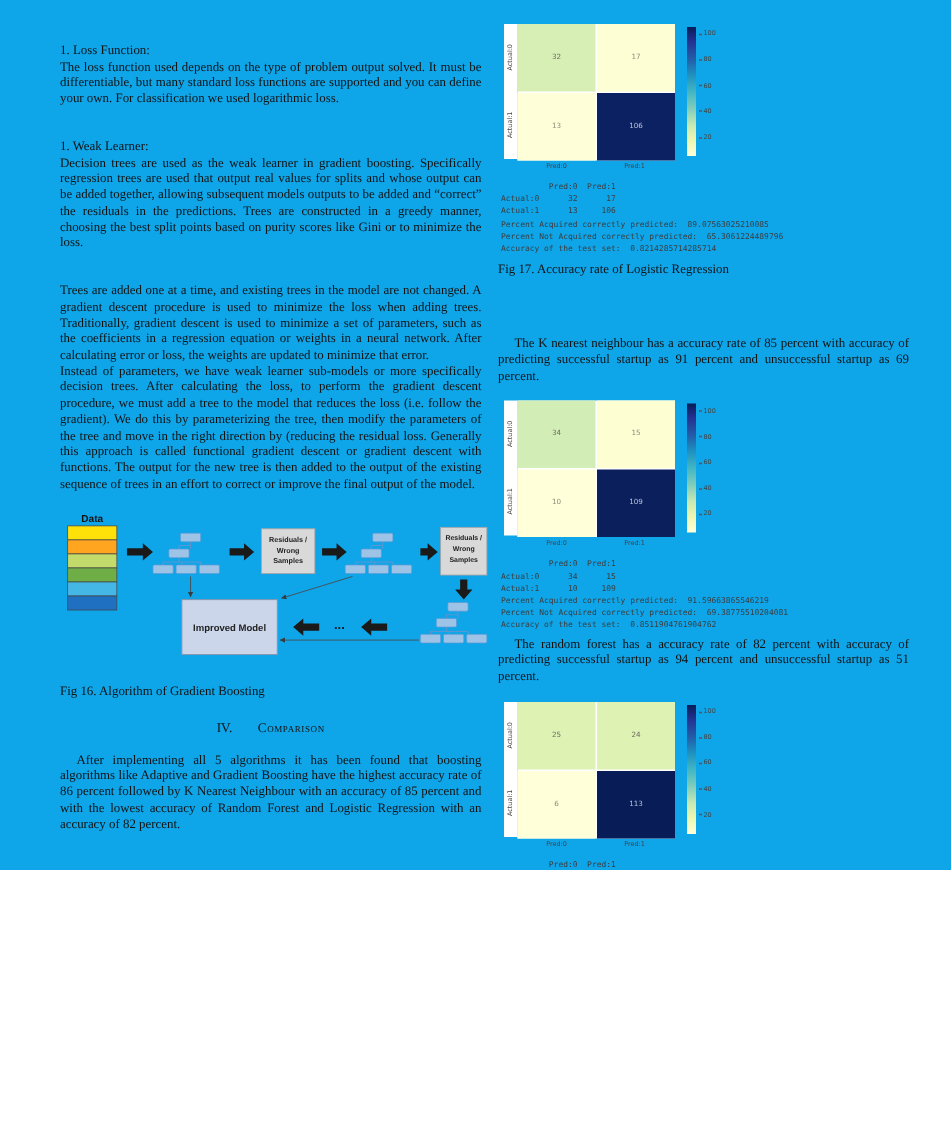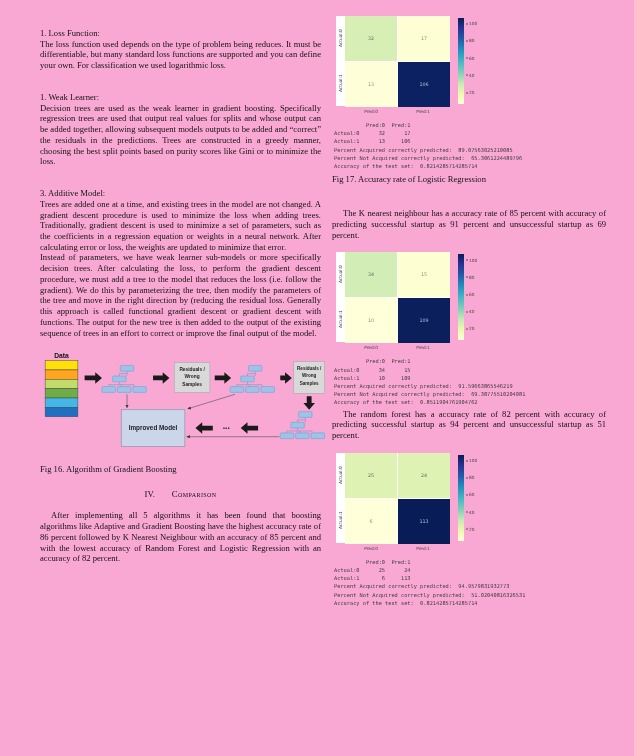--- a/index.html
+++ b/index.html
@@ -1,20 +1,20 @@
 <!DOCTYPE html>
 <html><head>
 <meta charset="utf-8">
 <style>
   html,body { margin:0; padding:0; }
   body {
     width:634px; height:756px; background:#ffffff; color:#131313;
     font-family:"Liberation Serif", serif;
   }
-  .page { position:relative; width:634px; height:756px; overflow:hidden; background:#f9a8d4; }
+  .page { position:relative; width:634px; height:580px; overflow:hidden; background:#0ea5e9; }
   .col-left  { position:absolute; left:40px;  top:28px; width:281px; }
   .col-right { position:absolute; left:332px; top:14px; width:274px; }
 
   p.body { font-size:8.6px; line-height:1.25; text-align:justify; margin:0; }
   .sec { margin:0 0 21px 0; }
   .sec-title { font-size:8.6px; line-height:1.25; margin:0; }
   .indent { text-indent:11px; }
 
   .sec-heading { text-align:center; font-size:8.8px; margin:15px 0 11px 0; }
   .sec-heading .num { margin-right:17px; }
@@ -48,42 +48,41 @@
     font-family:"DejaVu Sans", sans-serif; font-size:4.3px; color:#444; }
   .hm-tick { position:absolute; transform:translateY(-50%); white-space:nowrap; }
   .hm-tick::before { content:""; display:inline-block; width:2px; height:0.5px; background:#555; vertical-align:middle; margin-right:1px; }
   .t100{top:6%} .t80{top:26%} .t60{top:46%} .t40{top:66%} .t20{top:86%}
 
   pre.console {
     font-family:"DejaVu Sans Mono", monospace; font-size:5.3px; line-height:1.55;
     color:#3c3c3c; margin:7px 0 2px 2px; white-space:pre;
   }
   .rc-para { margin-top:25px; }
-  .rc-para.first { margin-top:24px; }
+  .rc-para.first { margin-top:39px; }
   .fig-block { margin-top:12px; }
 </style>
 </head>
 <body>
 
 <div class="page">
 
   <div class="col-left">
 
     <div class="sec">
       <p class="sec-title">1. Loss Function:</p>
-      <p class="body">The loss function used depends on the type of problem being reduces. It must be differentiable, but many standard loss functions are supported and you can define your own. For classification we used logarithmic loss.</p>
+      <p class="body">The loss function used depends on the type of problem output solved. It must be differentiable, but many standard loss functions are supported and you can define your own. For classification we used logarithmic loss.</p>
     </div>
 
     <div class="sec">
       <p class="sec-title">1. Weak Learner:</p>
       <p class="body">Decision trees are used as the weak learner in gradient boosting. Specifically regression trees are used that output real values for splits and whose output can be added together, allowing subsequent models outputs to be added and “correct” the residuals in the predictions. Trees are constructed in a greedy manner, choosing the best split points based on purity scores like Gini or to minimize the loss.</p>
     </div>
 
     <div class="sec" style="margin-bottom:10px;">
-      <p class="sec-title">3. Additive Model:</p>
       <p class="body">Trees are added one at a time, and existing trees in the model are not changed. A gradient descent procedure is used to minimize the loss when adding trees. Traditionally, gradient descent is used to minimize a set of parameters, such as the coefficients in a regression equation or weights in a neural network. After calculating error or loss, the weights are updated to minimize that error.</p>
       <p class="body">Instead of parameters, we have weak learner sub-models or more specifically decision trees. After calculating the loss, to perform the gradient descent procedure, we must add a tree to the model that reduces the loss (i.e. follow the gradient). We do this by parameterizing the tree, then modify the parameters of the tree and move in the right direction by (reducing the residual loss. Generally this approach is called functional gradient descent or gradient descent with functions. The output for the new tree is then added to the output of the existing sequence of trees in an effort to correct or improve the final output of the model.</p>
     </div>
 
     <div class="diagram">
       <svg width="290" height="106" viewBox="0 0 300 110" xmlns="http://www.w3.org/2000/svg">
         <defs>
           <marker id="ah" markerWidth="7" markerHeight="7" refX="5.5" refY="3" orient="auto">
             <path d="M0,0 L6,3 L0,6 Z" fill="#3a3a3a"></path>
           </marker>

